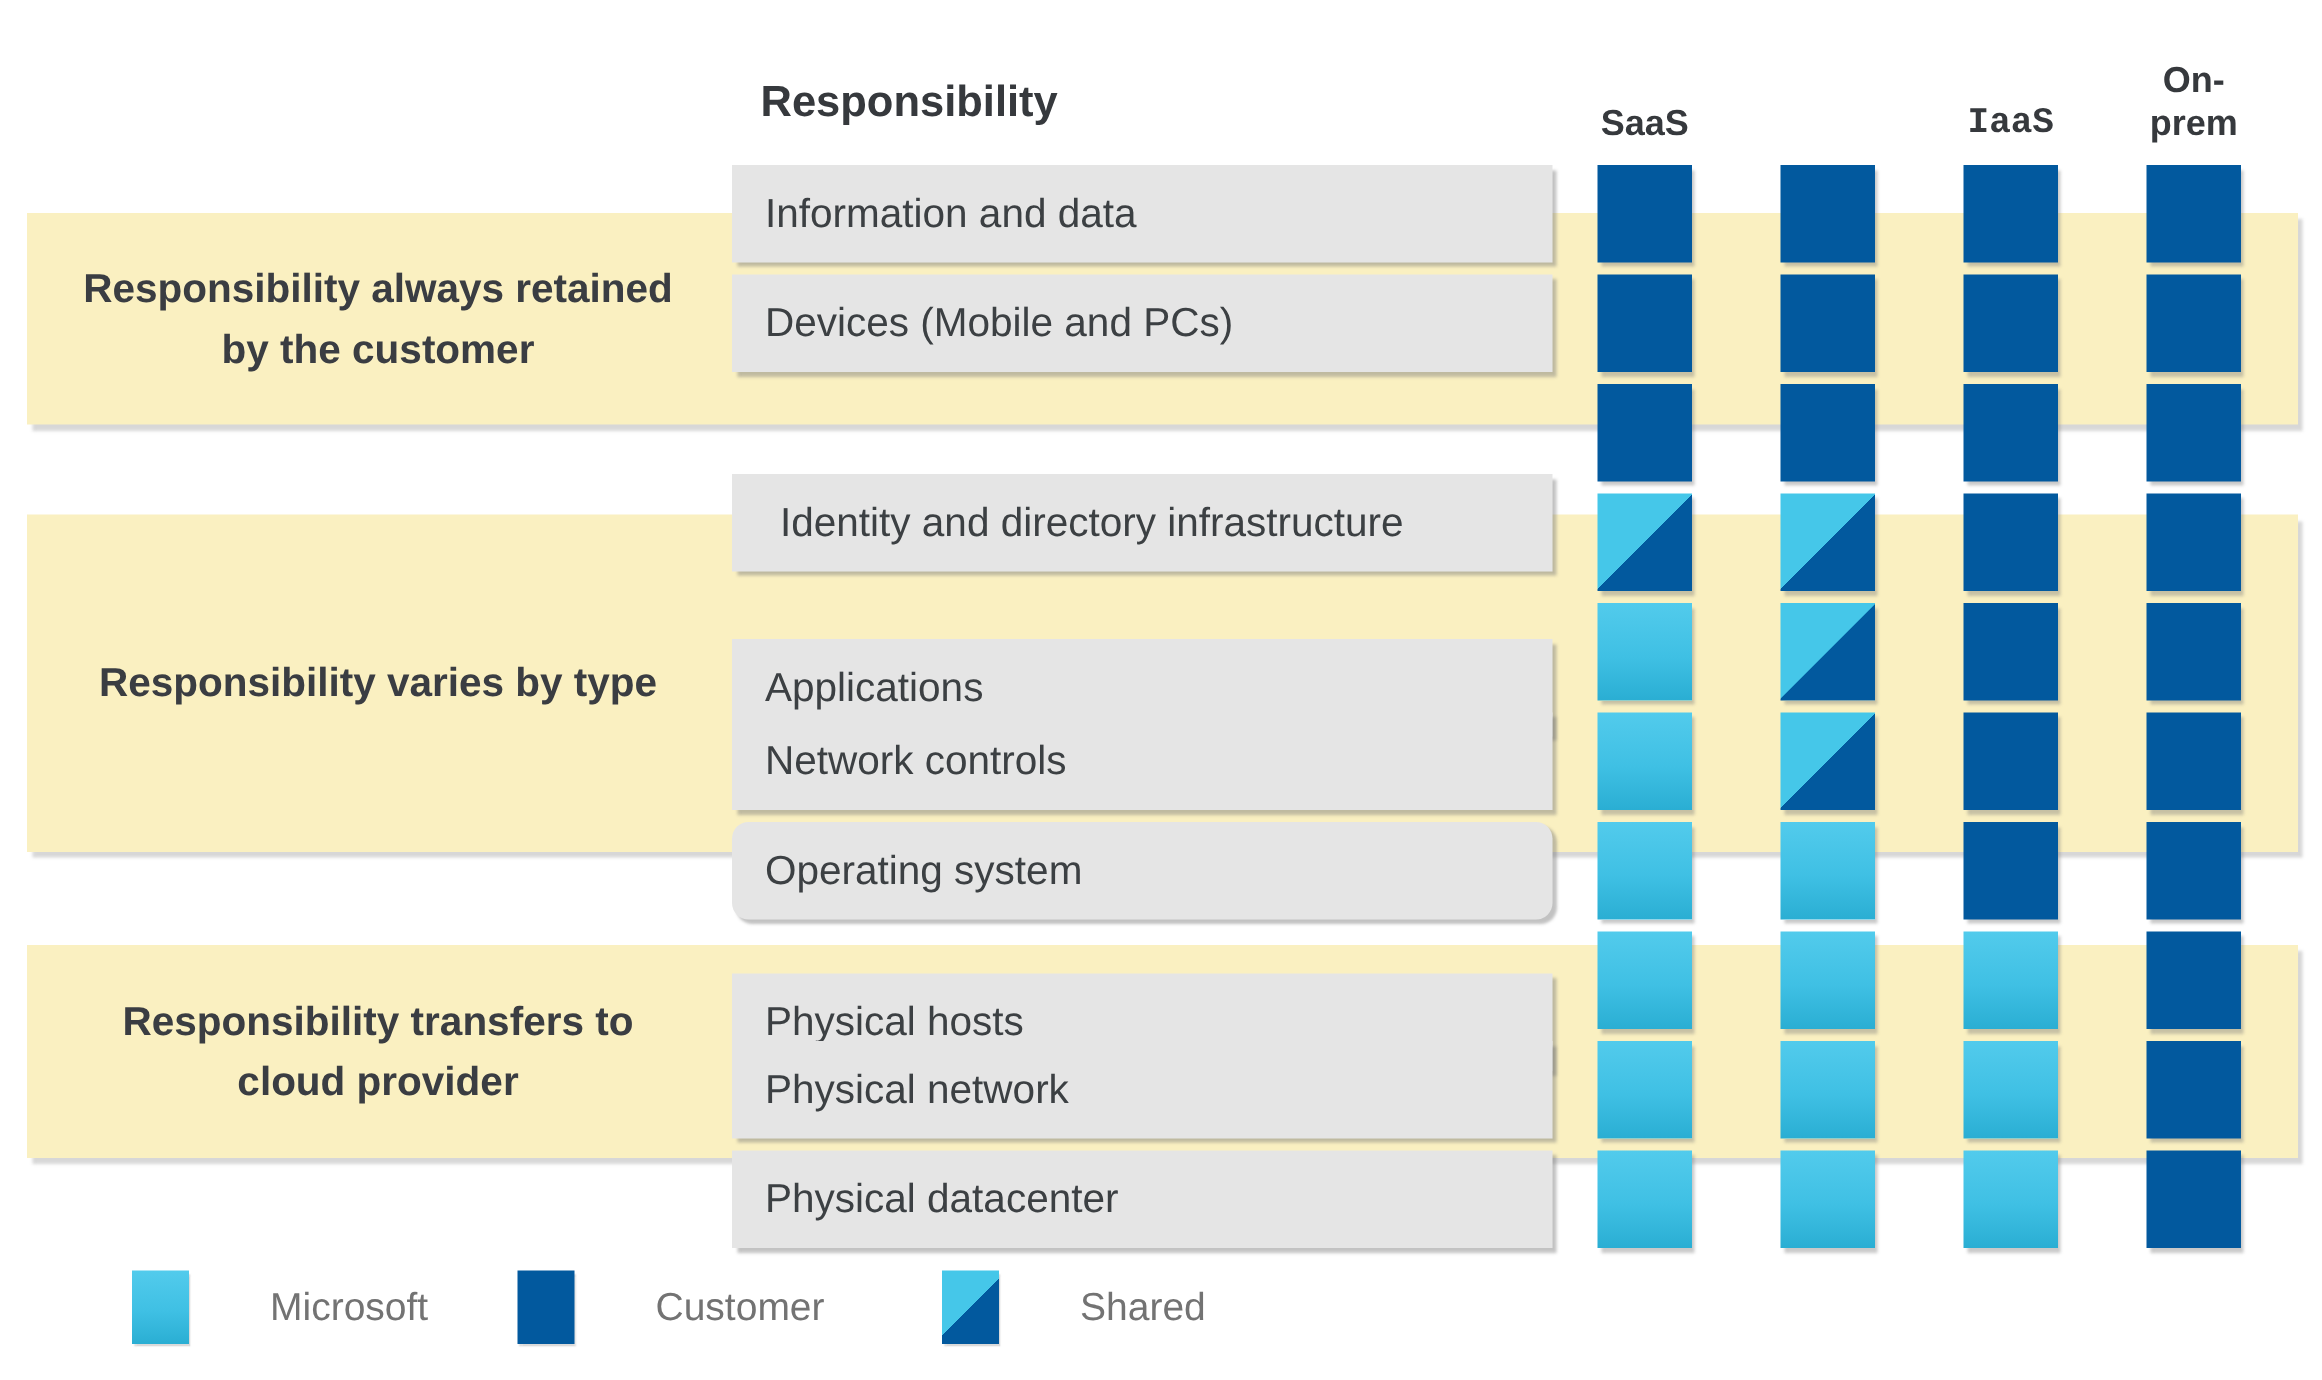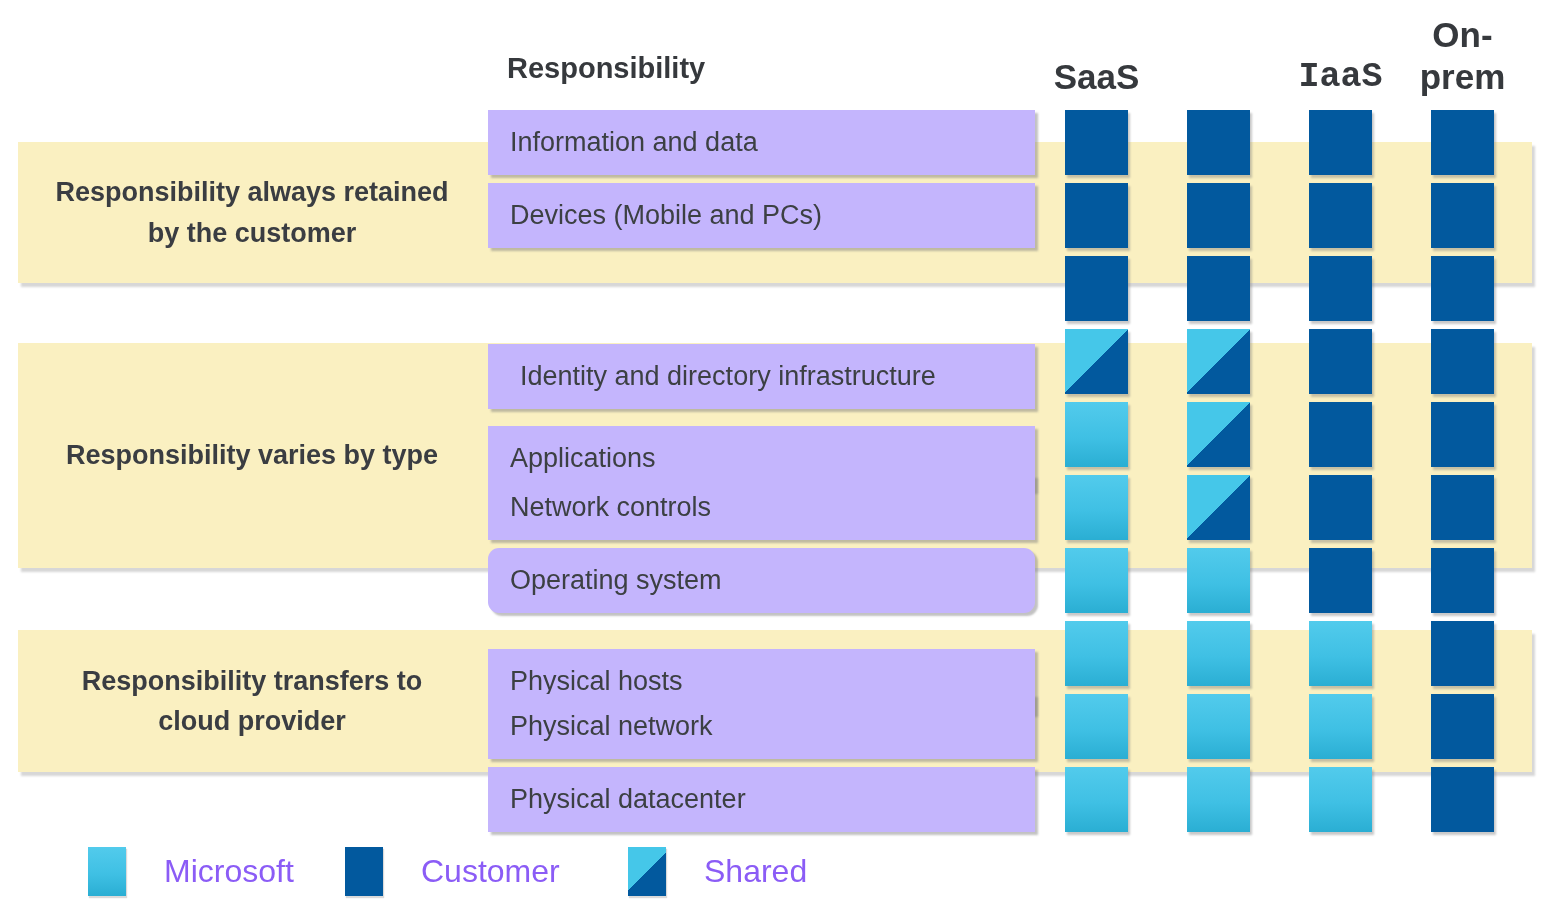--- a/index.html
+++ b/index.html
@@ -23,27 +23,27 @@
   }
 
   
   .resp-title {
     position: absolute; left: 507px; top: 52px;
     font-size: 29px; font-weight: bold; color: #36393d; z-index: 5;
   }
   .col-header {
     position: absolute; z-index: 5; top: 18px; height: 80px;
     display: flex; align-items: flex-end; justify-content: center; text-align: center;
-    font-size: 35px; font-weight: bold; color: #36393d; line-height: 1.2;
+    font-size: 24px; font-weight: bold; color: #36393d; line-height: 1.2;
   }
 
   
   .rowbar {
     position: absolute; left: 488px; width: 547px; height: 65px;
-    background: #c4b5fd; z-index: 2;
+    background: #e5e5e5; z-index: 2;
     box-shadow: 3px 3px 2px rgba(120,120,120,0.45);
     display: flex; align-items: center;
     font-size: 27px; color: #3c4043;
     padding-left: 22px; box-sizing: border-box;
   }
 
   
   .cell {
     position: absolute; width: 63px; height: 65px; z-index: 3;
     box-shadow: 2px 3px 2px rgba(120,120,120,0.4);
@@ -51,21 +51,21 @@
   .cell.customer  { background: #02599e; }
   .cell.microsoft { background: linear-gradient(180deg, #52cbec 0%, #3fc0e4 55%, #2aaed3 100%); }
   .cell.shared    { background: linear-gradient(135deg, #45c7e9 0%, #45c7e9 49.6%, #02599e 50%, #02599e 100%); }
 
   
   .legend-item { position: absolute; top: 846px; height: 50px; display: flex; align-items: center; z-index: 5; }
   .legend-swatch { width: 38px; height: 49px; margin-right: 38px; box-shadow: 1px 2px 1px rgba(150,150,150,0.35); }
   .legend-swatch.microsoft { background: linear-gradient(180deg, #52cbec 0%, #3fc0e4 55%, #2aaed3 100%); }
   .legend-swatch.customer  { background: #02599e; }
   .legend-swatch.shared    { background: linear-gradient(135deg, #45c7e9 0%, #45c7e9 49.6%, #02599e 50%, #02599e 100%); }
-  .legend-label { font-size: 32px; color: #8b5cf6; }
+  .legend-label { font-size: 26px; color: #737373; margin-left: 16px; }
 </style>
 </head>
 <body>
 
 <div id="canvas">
   <div class="resp-title">Responsibility</div>
 
 <div class="band band-0">
       <div class="band-label">Responsibility always retained by the customer</div>
     </div>
@@ -85,21 +85,21 @@
     <div class="cell customer" style="top: 110px; left: 1431px;"></div>
     <div class="rowbar" style="top: 183px;">Devices (Mobile and PCs)</div>
     <div class="cell customer" style="top: 183px; left: 1065px;"></div>
     <div class="cell customer" style="top: 183px; left: 1187px;"></div>
     <div class="cell customer" style="top: 183px; left: 1309px;"></div>
     <div class="cell customer" style="top: 183px; left: 1431px;"></div>
     <div class="cell customer" style="top: 256px; left: 1065px;"></div>
     <div class="cell customer" style="top: 256px; left: 1187px;"></div>
     <div class="cell customer" style="top: 256px; left: 1309px;"></div>
     <div class="cell customer" style="top: 256px; left: 1431px;"></div>
-    <div class="rowbar" style="top: 344px; padding-left: 32px;">Identity and directory infrastructure</div>
+    <div class="rowbar" style="top: 316px; padding-left: 32px;">Identity and directory infrastructure</div>
     <div class="cell shared" style="top: 329px; left: 1065px;"></div>
     <div class="cell shared" style="top: 329px; left: 1187px;"></div>
     <div class="cell customer" style="top: 329px; left: 1309px;"></div>
     <div class="cell customer" style="top: 329px; left: 1431px;"></div>
     <div class="rowbar" style="top: 426px;">Applications</div>
     <div class="cell microsoft" style="top: 402px; left: 1065px;"></div>
     <div class="cell shared" style="top: 402px; left: 1187px;"></div>
     <div class="cell customer" style="top: 402px; left: 1309px;"></div>
     <div class="cell customer" style="top: 402px; left: 1431px;"></div>
     <div class="rowbar" style="top: 475px;">Network controls</div>

